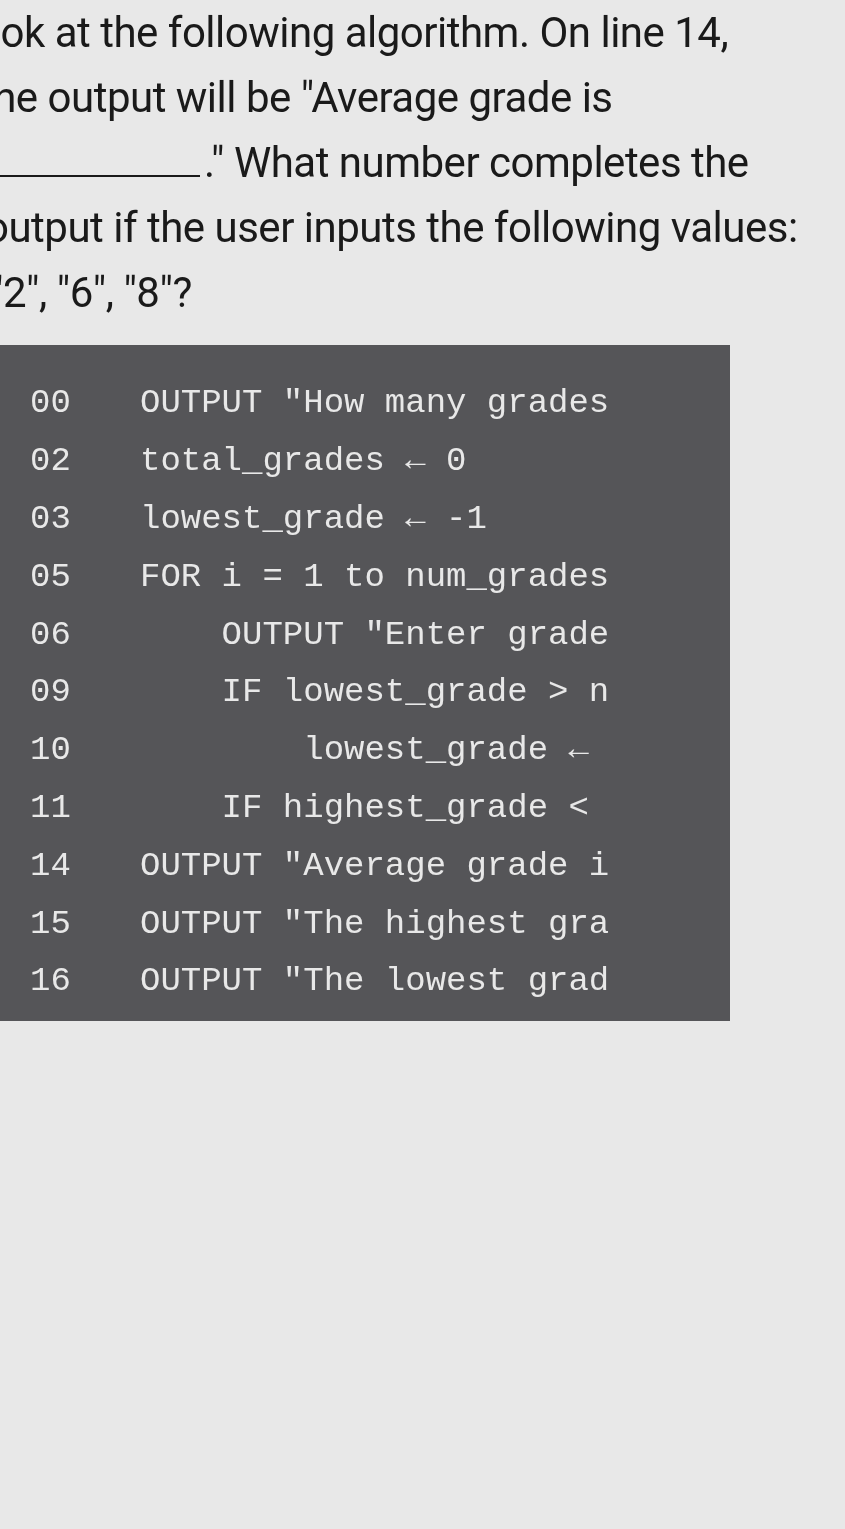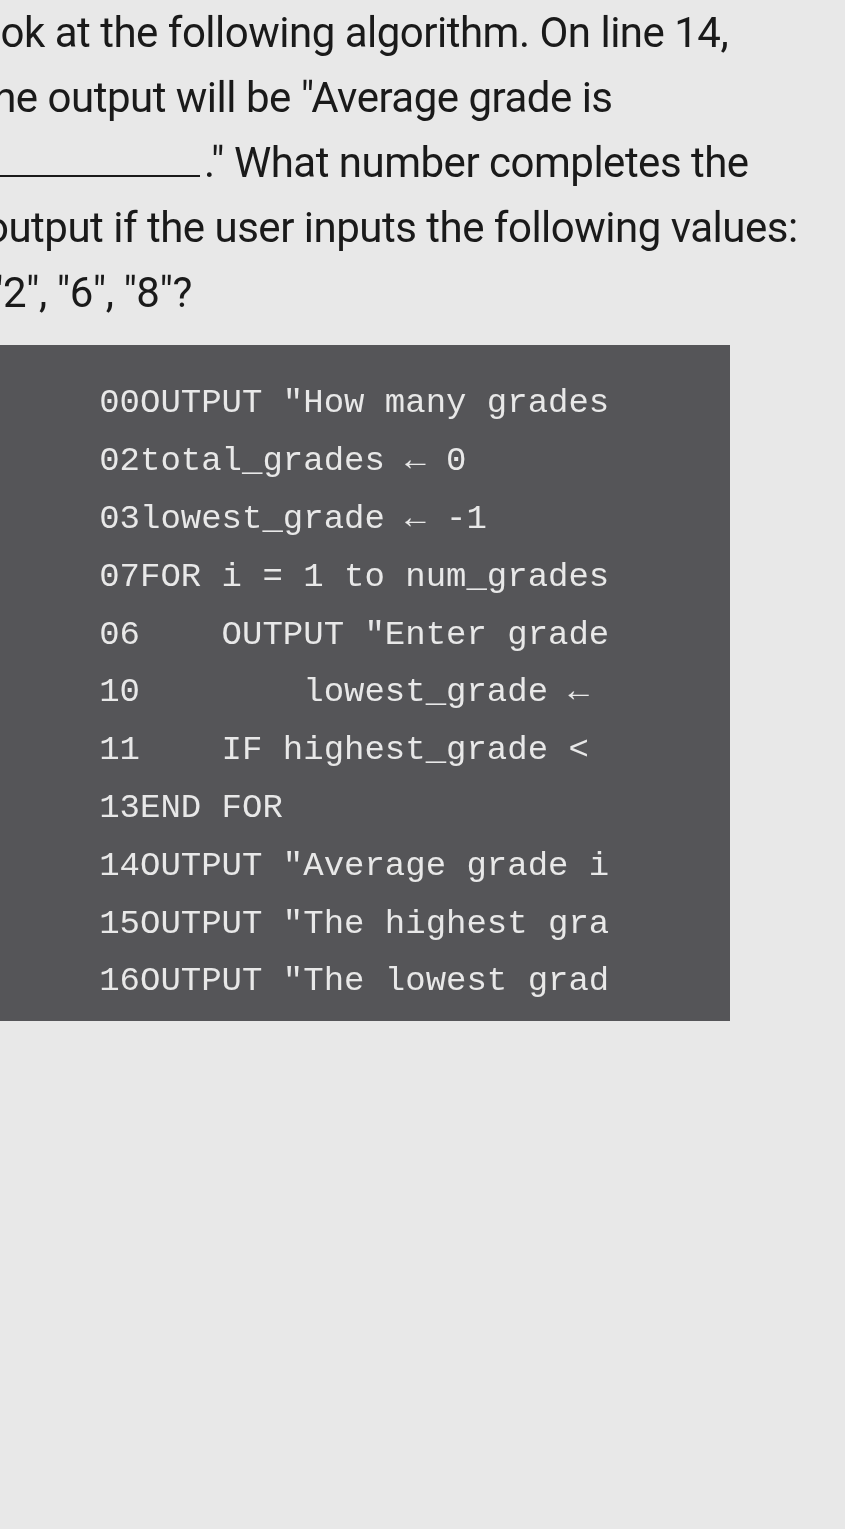--- a/index.html
+++ b/index.html
@@ -39,39 +39,38 @@
     overflow: hidden;
     position: relative;
   }
   .code-line {
     white-space: pre;
     padding-left: 30px;
   }
   .code-line .ln {
     display: inline-block;
     width: 110px;
-    text-align: right;
   }
 </style>
 </head>
 <body>
 
 <div class="question">
   <div class="line" style="margin-left:-45px;">Look at the following algorithm. On line 14,</div>
   <div class="line" style="margin-left:-20px;">the output will be "Average grade is</div>
   <div class="line" style="margin-left:0px;"><span class="blank"></span><span>." What number completes the</span></div>
   <div class="line" style="margin-left:-15px;">output if the user inputs the following values:</div>
   <div class="line" style="margin-left:-10px;">"2", "6", "8"?</div>
 </div>
 
 <div class="code-box">
   <div class="code-line"><span class="ln">00</span><span>OUTPUT "How many grades</span></div>
   <div class="code-line"><span class="ln">02</span><span>total_grades ← 0</span></div>
   <div class="code-line"><span class="ln">03</span><span>lowest_grade ← -1</span></div>
-  <div class="code-line"><span class="ln">07</span><span>FOR i = 1 to num_grades</span></div>
+  <div class="code-line"><span class="ln">05</span><span>FOR i = 1 to num_grades</span></div>
   <div class="code-line"><span class="ln">06</span><span>    OUTPUT "Enter grade</span></div>
+  <div class="code-line"><span class="ln">09</span><span>    IF lowest_grade &gt; n</span></div>
   <div class="code-line"><span class="ln">10</span><span>        lowest_grade ← </span></div>
   <div class="code-line"><span class="ln">11</span><span>    IF highest_grade &lt; </span></div>
-  <div class="code-line"><span class="ln">13</span><span>END FOR</span></div>
   <div class="code-line"><span class="ln">14</span><span>OUTPUT "Average grade i</span></div>
   <div class="code-line"><span class="ln">15</span><span>OUTPUT "The highest gra</span></div>
   <div class="code-line"><span class="ln">16</span><span>OUTPUT "The lowest grad</span></div>
 </div>
 
 </body></html>

